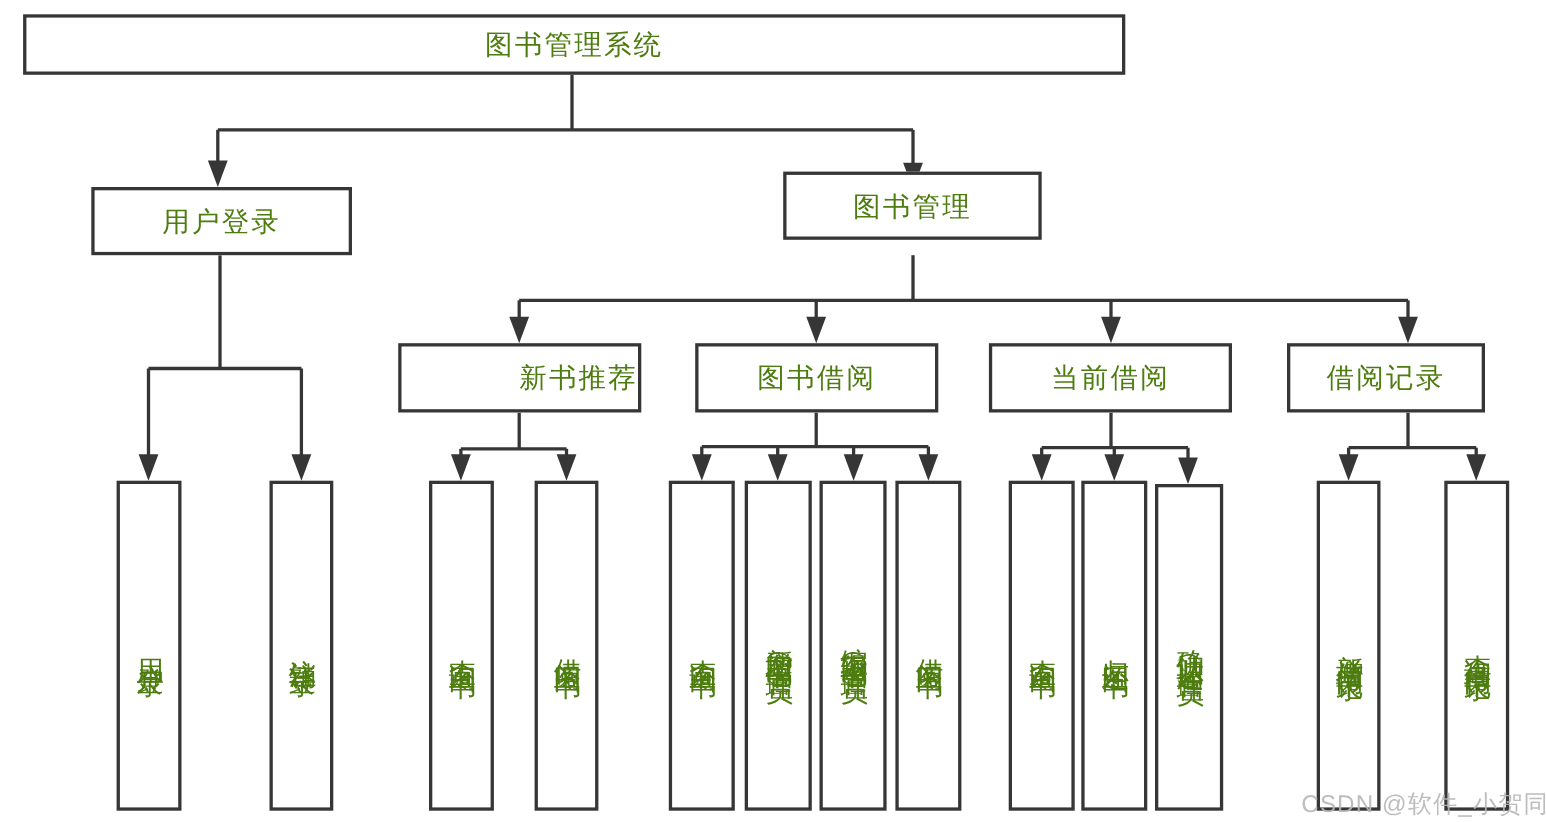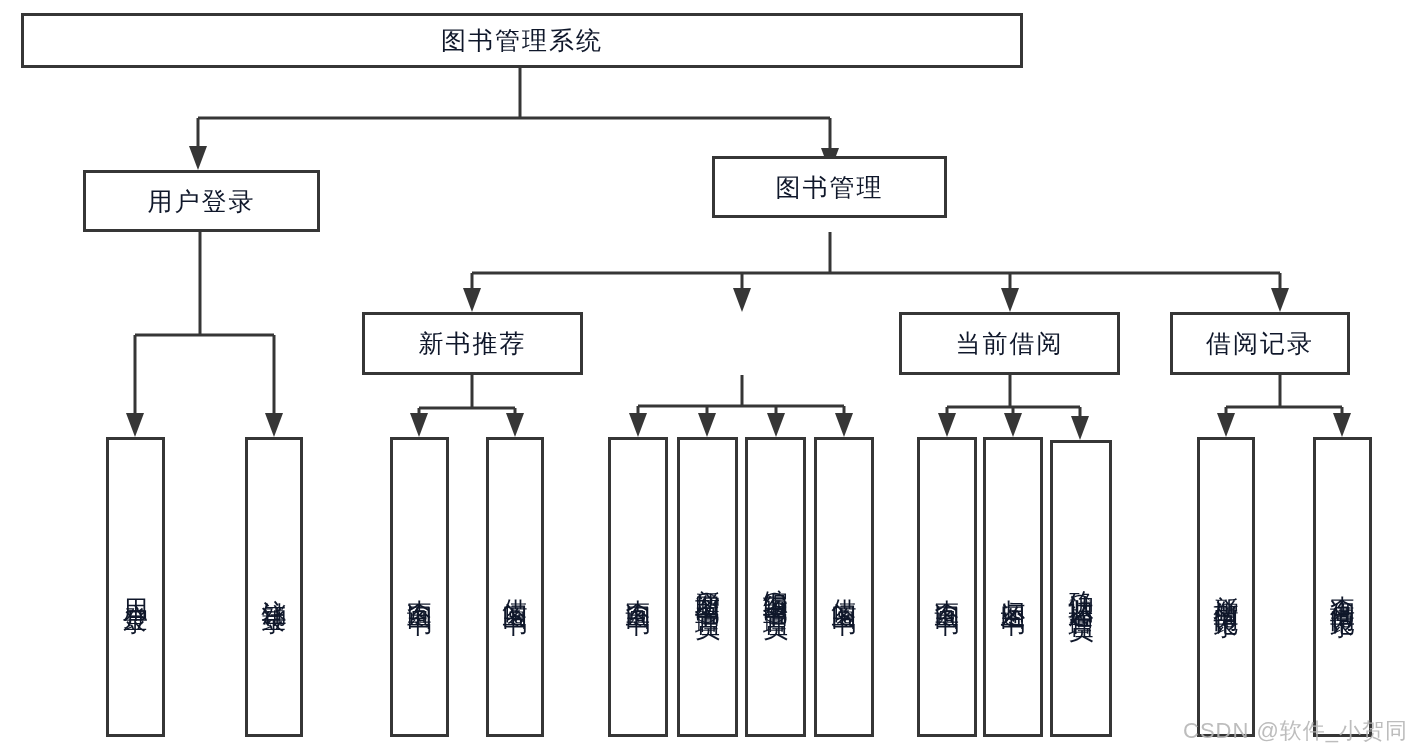--- a/index.html
+++ b/index.html
@@ -18,21 +18,21 @@
     z-index: 1;
   }
   .node {
     position: absolute;
     box-sizing: border-box;
     border: 3px solid #363636;
     background: #ffffff;
     display: flex;
     align-items: center;
     justify-content: center;
-    color: #0f172a;
+    color: #4d7c0f;
     z-index: 2;
   }
   .node.h span {
     font-size: 25px;
     letter-spacing: 2px;
     white-space: nowrap;
   }
   .node.v span {
     writing-mode: vertical-rl;
     font-size: 25px;
@@ -127,22 +127,25 @@
     <span>图书管理系统</span>
   </div>
 
   <div class="node h" style="left:83px; top:170px; width:237px; height:62px;">
     <span>用户登录</span>
   </div>
   <div class="node h" style="left:712px; top:156px; width:235px; height:62px;">
     <span>图书管理</span>
   </div>
 
-  <div class="node h" style="left:362px; top:312px; width:221px; height:63px;">
+  <div class="node h" style="left:362px; top:312px; width:221px; height:63px;justify-content:flex-end;">
     <span>新书推荐</span>
+  </div>
+  <div class="node h" style="left:632px; top:312px; width:221px; height:63px;">
+    <span>图书借阅</span>
   </div>
   <div class="node h" style="left:899px; top:312px; width:221px; height:63px;">
     <span>当前借阅</span>
   </div>
   <div class="node h" style="left:1170px; top:312px; width:180px; height:63px;">
     <span>借阅记录</span>
   </div>
 
   <div class="node v" style="left:106px; top:437px; width:59px; height:300px;">
     <span>用户登录</span>

